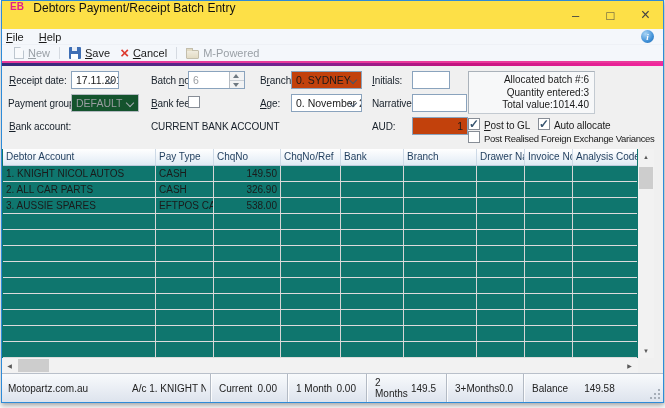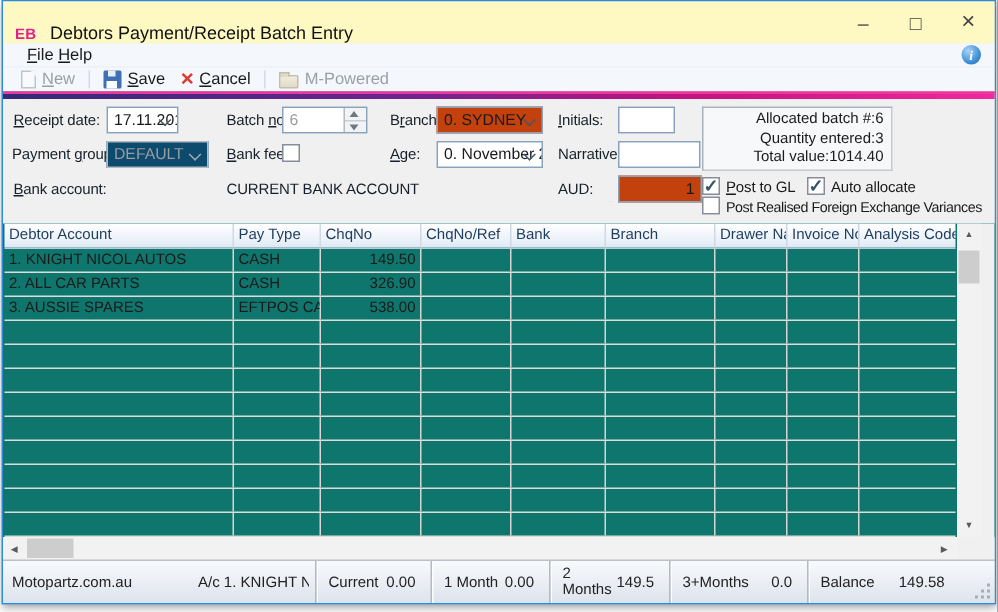--- a/index.html
+++ b/index.html
@@ -2,30 +2,30 @@
 <html><head>
 <meta charset="utf-8">
 <style>
   html,body{margin:0;padding:0}
   body{width:665px;height:408px;position:relative;overflow:hidden;background:#fbfbfb;
        font-family:"Liberation Sans",sans-serif;-webkit-font-smoothing:antialiased;color:#1a1a1a}
   u{text-decoration:underline}
   .window{position:absolute;left:1px;top:0;width:663px;height:403px;box-sizing:border-box;
           border:1px solid #2e8bd8;background:#f0f0f0;box-shadow:0 3px 5px rgba(0,0,0,.28),2px 0 3px rgba(0,0,0,.12)}
   
-  .titlebar{height:28px;background:#fef9c3;display:flex;align-items:flex-end;position:relative}
+  .titlebar{height:28px;background:#fde047;display:flex;align-items:flex-start;position:relative}
   .app-icon{margin-left:8px;font-size:10px;font-weight:bold;color:#e0218a;letter-spacing:.2px}
   .title{margin-left:9px;font-size:12px;color:#111}
   .win-controls{margin-left:auto;display:flex;height:100%}
   .win-btn{width:35px;height:100%;display:flex;align-items:center;justify-content:center;
            color:#444;font-size:13px;cursor:default}
   .win-btn.close{font-size:16px}
   
-  .menubar{height:16px;background:#f4f7fb;display:flex;align-items:center;gap:3px;
-           padding-left:16px;font-size:11px;position:relative;border-bottom:1px solid #eef1f6;box-sizing:border-box}
+  .menubar{height:16px;background:#f4f7fb;display:flex;align-items:center;gap:15px;
+           padding-left:4px;font-size:11px;position:relative;border-bottom:1px solid #eef1f6;box-sizing:border-box}
   .menu-item{cursor:default}
   .info{position:absolute;right:9px;top:1px;width:13px;height:13px;border-radius:50%;
         background:radial-gradient(circle at 35% 30%,#a9d5f5,#3d8ed6 62%,#1c64a8);
         color:#fff;font:italic bold 9px "Liberation Serif",serif;
         display:flex;align-items:center;justify-content:center}
   
   .toolbar{height:16px;background:#f4f7fb;display:flex;align-items:center;padding-left:7px;font-size:11px}
   .tb-item{display:flex;align-items:center;gap:4px;margin:0 5px;white-space:nowrap}
   .tb-item.disabled{color:#9aa0a6}
   .tb-sep{width:1px;height:12px;background:#d5dae1;margin:0 4px}
@@ -44,21 +44,21 @@
   
   .accent{height:5px;
     background:linear-gradient(180deg,#e93a9b 0,#e93a9b 2px,rgba(0,0,0,0) 2px),
                linear-gradient(90deg,#322a78 0%,#6d2390 40%,#c6137f 70%,#f3279e 100%)}
   
   .form{height:83px;position:relative;background:#f0f0f0;font-size:10px}
   .f-label{position:absolute;white-space:nowrap;color:#17202a;letter-spacing:-.1px}
   .f-box{position:absolute;height:18px;box-sizing:border-box;background:#fff;border:1px solid #8aa3bd;
          font-size:10.5px;display:flex;align-items:center;padding:0 4px;overflow:hidden;white-space:nowrap}
   .f-box.grey{background:#c2410c}
-  .f-box.disabled{background:#0c4a6e;color:#9a9da1;border-color:#b4bac1}
+  .f-box.disabled{background:#14532d;color:#9a9da1;border-color:#b4bac1}
   .f-box.num{justify-content:flex-end}
   .combo{padding-right:16px}
   .chev{position:absolute;right:5px;top:5px;width:5px;height:5px;border-right:1px solid #44566a;
         border-bottom:1px solid #44566a;transform:rotate(45deg)}
   .disabled .chev{border-color:#a5abb2}
   .spin-btns{position:absolute;right:0;top:0;bottom:0;width:14px;border-left:1px solid #b6bcc2;
         display:flex;flex-direction:column;background:#f2f3f4}
   .sp{flex:1;position:relative}
   .sp + .sp{border-top:1px solid #c9ced4}
   .sp::after{content:"";position:absolute;left:3px;border-left:3px solid transparent;border-right:3px solid transparent}
@@ -98,21 +98,21 @@
   .h-right{left:620px;width:15px;height:15px}
   .h-thumb{position:absolute;left:16px;top:1px;width:31px;height:13px;background:#cdcdcd}
   
   .statusbar{height:29px;box-sizing:border-box;border-top:1px solid #b9c0ca;
              background:linear-gradient(#f8fafc,#dde3ed);display:flex;align-items:stretch;
              font-size:10px;color:#222;position:relative}
   .seg{border-right:1px solid #b3bac4;box-shadow:1px 0 0 rgba(255,255,255,.85);
        display:flex;align-items:center;box-sizing:border-box}
   .seg.pair{justify-content:space-between;padding:0 10px 0 8px}
   .seg1{width:209px;position:relative}
-  .seg2{width:77px}.seg3{width:79px}.seg4{width:80px}.seg5{width:92px}
+  .seg2{width:77px}.seg3{width:79px}.seg4{width:80px}.seg5{width:77px}
   .seg6{flex:1;border-right:none;box-shadow:none;gap:16px;padding-left:8px}
   .site{position:absolute;left:6px}
   .account{position:absolute;left:130px;width:74px;overflow:hidden;white-space:nowrap}
   .grip{position:absolute;right:3px;bottom:3px;width:10px;height:10px}
   .grip::before{content:"";position:absolute;left:0;top:0;width:2px;height:2px;background:rgba(0,0,0,0);
       box-shadow:8px 0 0 #a6aeb8, 4px 4px 0 #a6aeb8, 8px 4px 0 #a6aeb8,
                  0 8px 0 #a6aeb8, 4px 8px 0 #a6aeb8, 8px 8px 0 #a6aeb8}
 </style>
 </head>
 <body>

